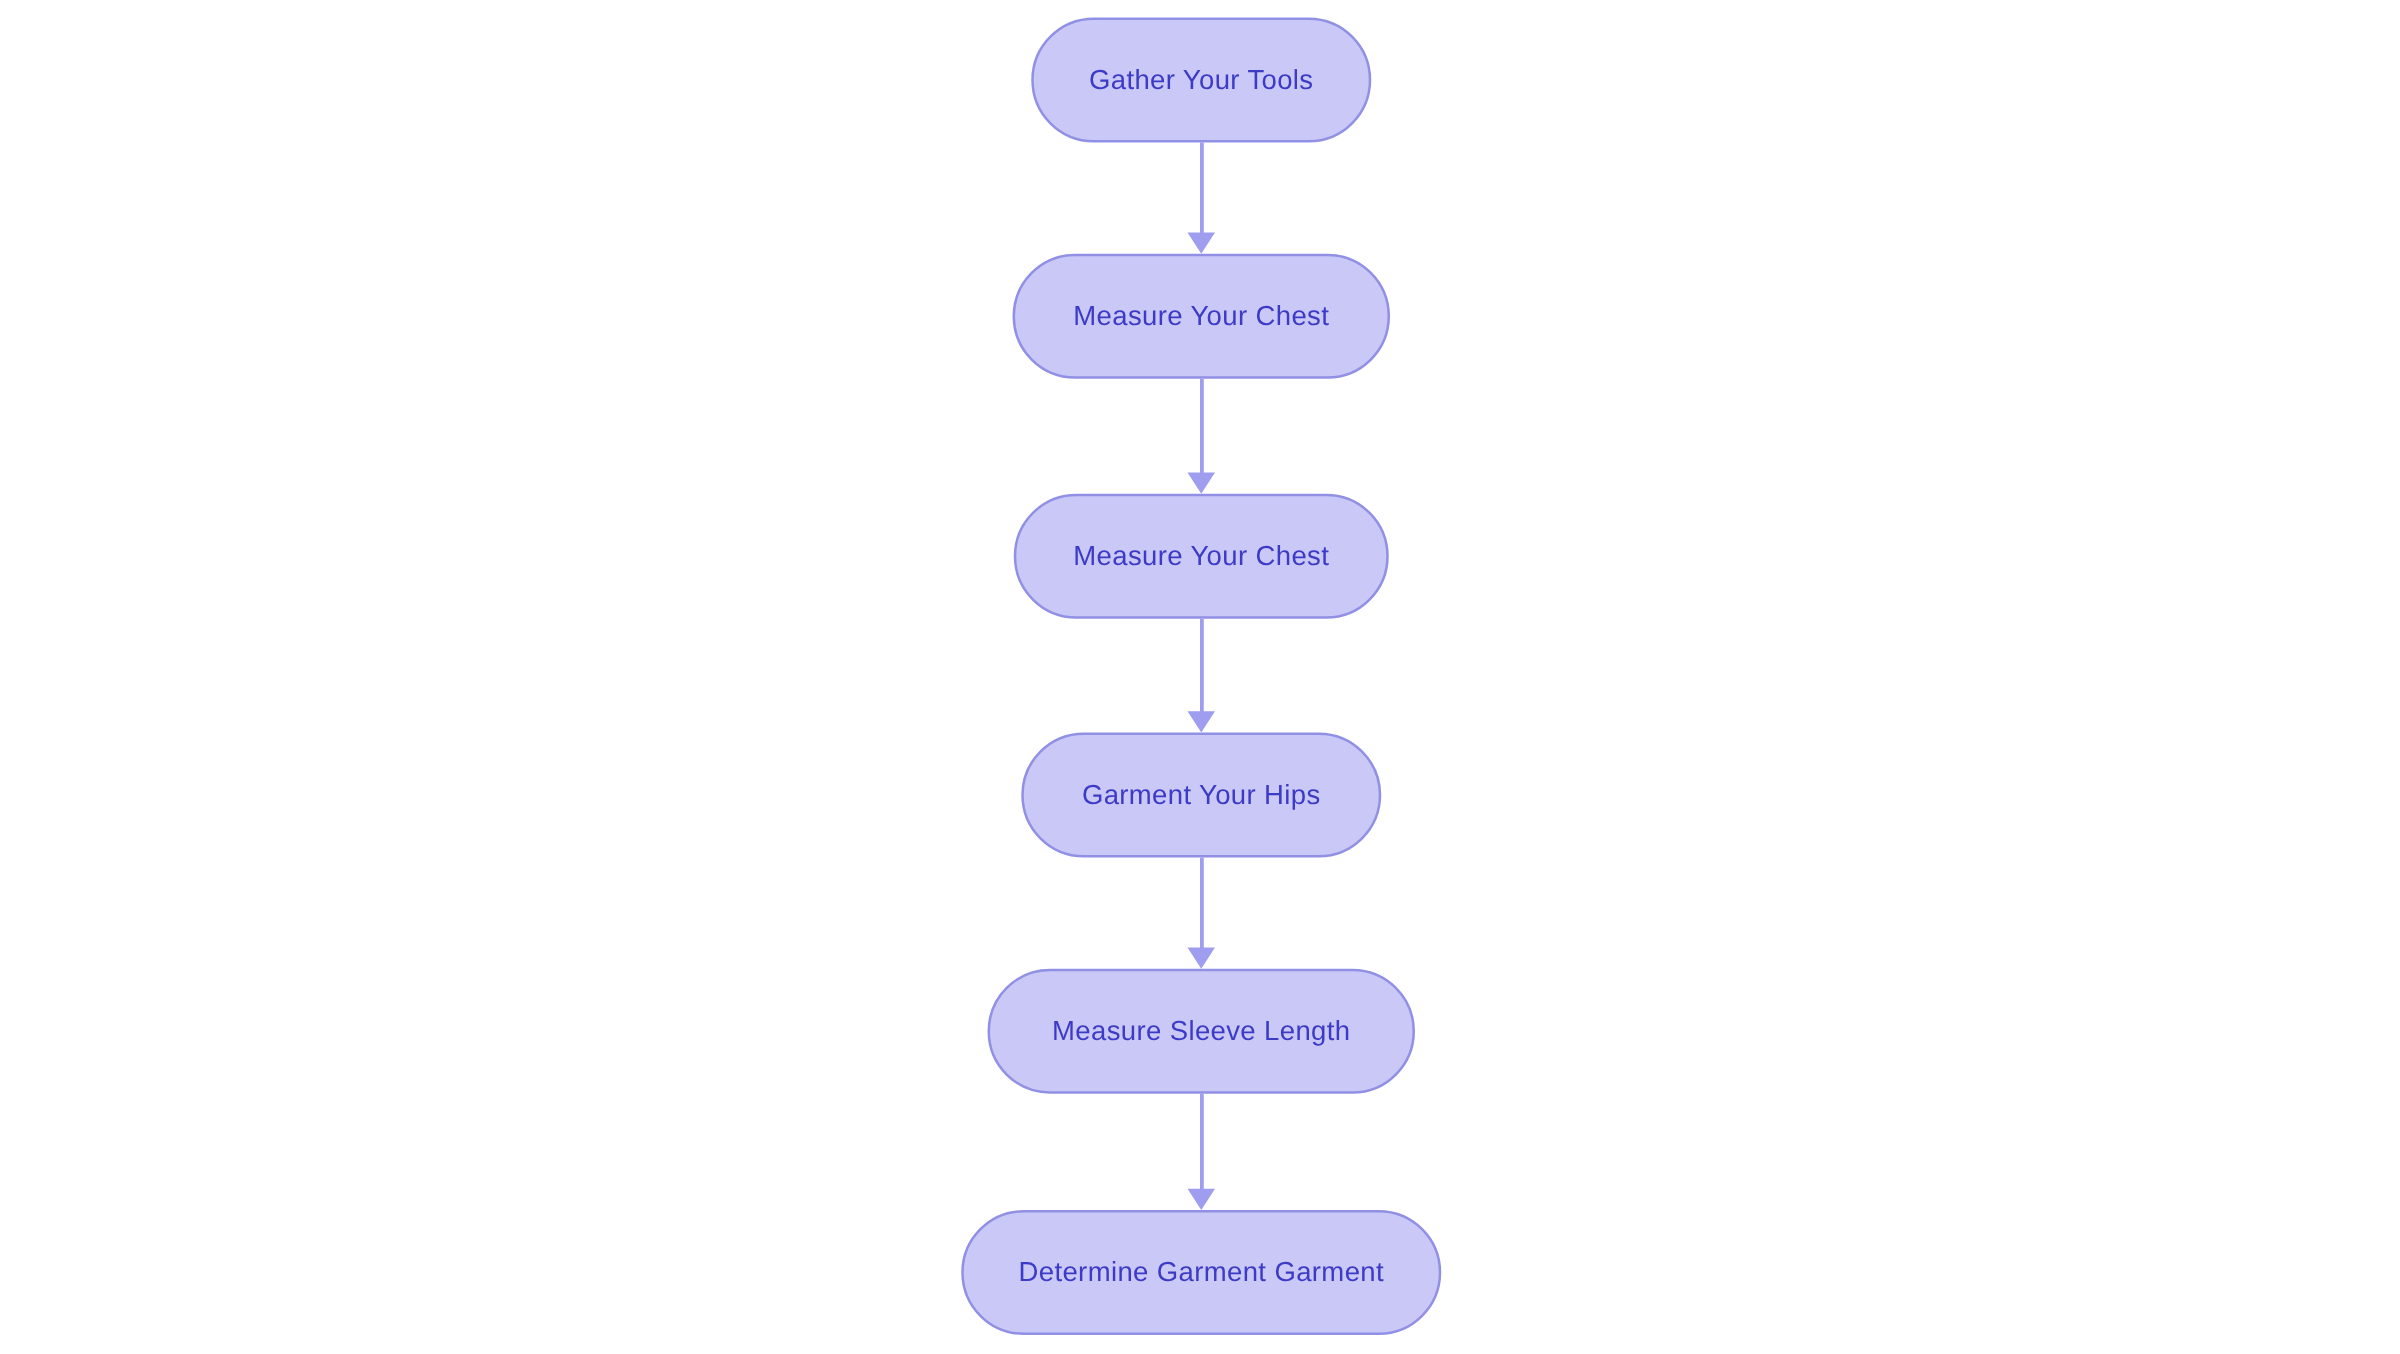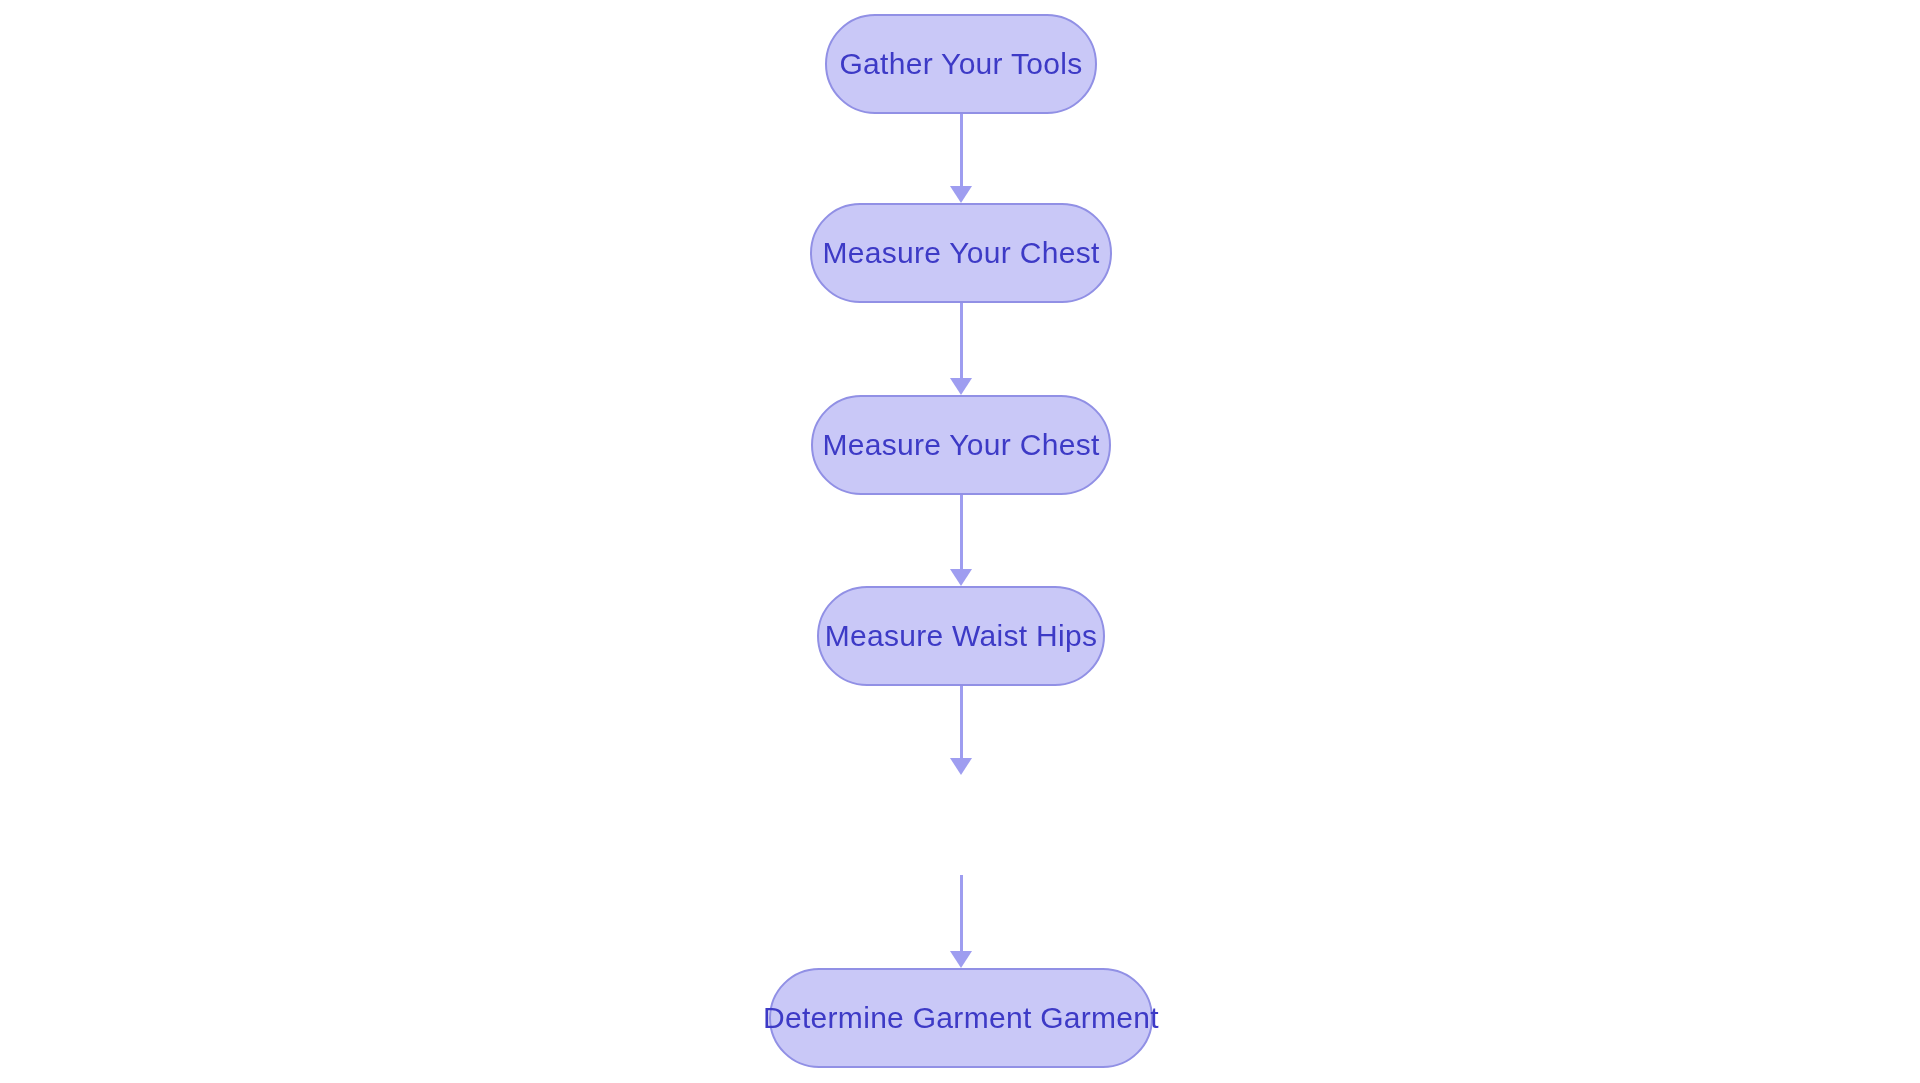--- a/index.html
+++ b/index.html
@@ -21,21 +21,21 @@
     height: 100px;
     border-radius: 50px;
     background: #c9c8f7;
     border: 2px solid #9190e5;
     display: flex;
     align-items: center;
     justify-content: center;
   }
   .node-label {
     color: #3d3ac6;
-    font-size: 30px;
+    font-size: 22px;
     font-weight: 400;
     letter-spacing: 0.3px;
     white-space: nowrap;
   }
   .arrow {
     position: absolute;
     left: 950px;
     width: 22px;
   }
   .arrow-line {
@@ -83,28 +83,31 @@
   <div class="node" style="top:395px; left:811px; width:300px;">
     <span class="node-label">Measure Your Chest</span>
   </div>
 
   <div class="arrow" style="top:495px; height:91px;">
     <div class="arrow-line"></div>
     <div class="arrow-head"></div>
   </div>
 
   <div class="node" style="top:586px; left:817px; width:288px;">
-    <span class="node-label">Measure Waist Hips</span>
+    <span class="node-label">Garment Your Hips</span>
   </div>
 
   <div class="arrow" style="top:686px; height:89px;">
     <div class="arrow-line"></div>
     <div class="arrow-head"></div>
   </div>
 
+  <div class="node" style="top:775px; left:790px; width:342px;">
+    <span class="node-label">Measure Sleeve Length</span>
+  </div>
 
   <div class="arrow" style="top:875px; height:93px;">
     <div class="arrow-line"></div>
     <div class="arrow-head"></div>
   </div>
 
   <div class="node" style="top:968px; left:769px; width:384px;">
     <span class="node-label">Determine Garment Garment</span>
   </div>
 

